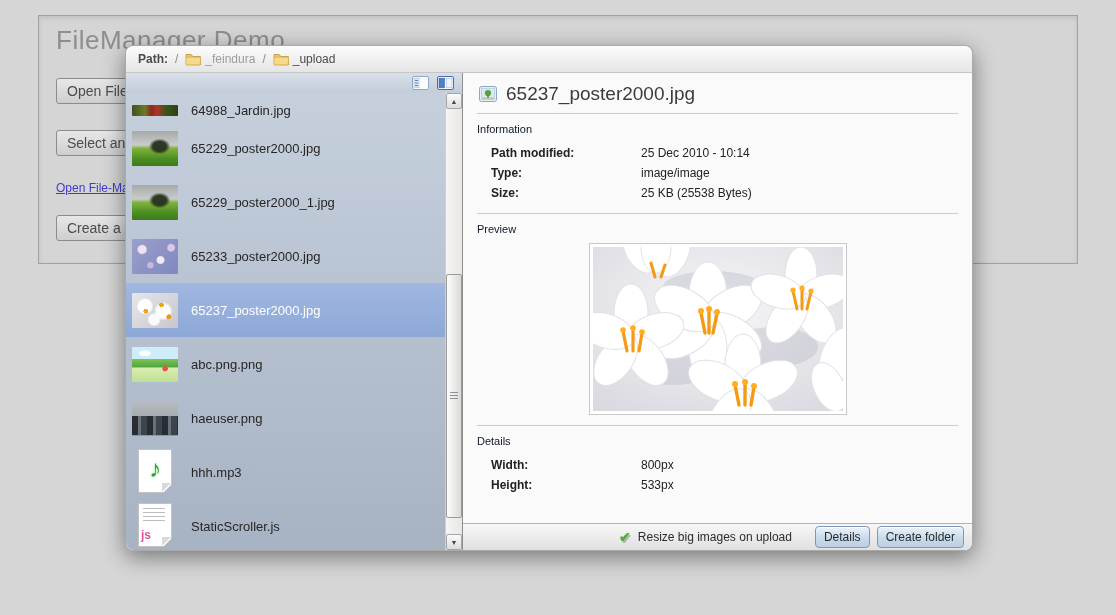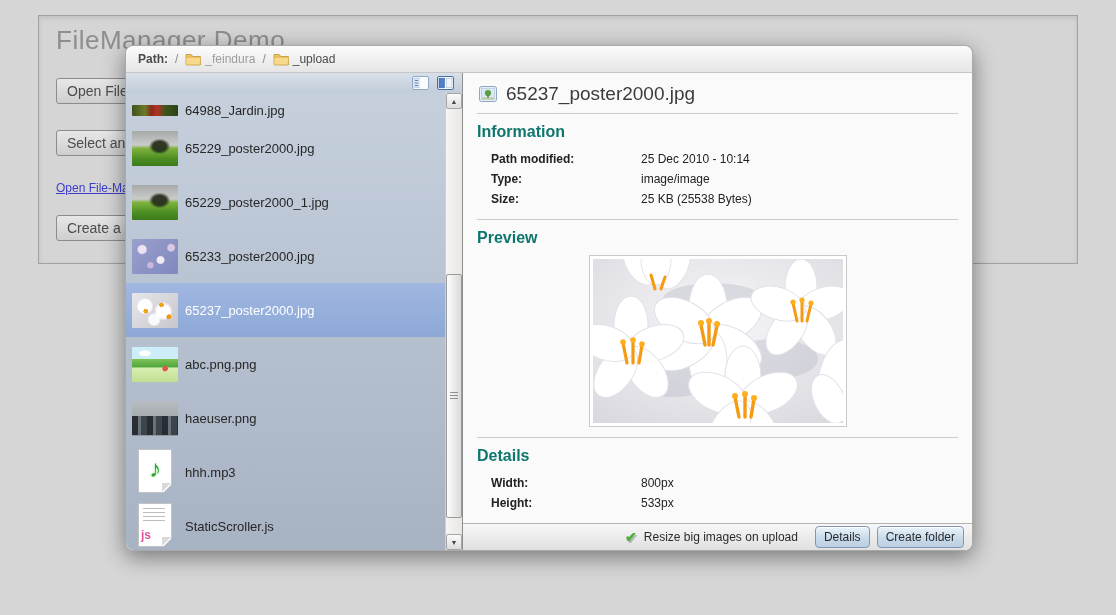--- a/index.html
+++ b/index.html
@@ -36,21 +36,21 @@
   .dlg-body{ display:flex; height:477px; }
 
   
   .left-panel{ width:337px; flex:0 0 auto; display:flex; flex-direction:column;
     border-right:1px solid #8e8e8e; border-radius:0 0 0 8px; overflow:hidden; }
   .list-toolbar{ height:20px; flex:0 0 auto; background:linear-gradient(#d8e0e9,#c2cdda);
     display:flex; align-items:center; justify-content:flex-end; gap:8px; padding-right:8px; }
   .view-ic{ cursor:pointer; display:block; }
   .list-wrap{ flex:1; display:flex; overflow:hidden; }
   .file-list{ flex:1; background:linear-gradient(#c6d0dd,#a7b2c3); overflow:hidden; }
-  .row{ height:54px; display:flex; align-items:center; padding-left:6px; gap:7px; cursor:pointer; }
+  .row{ height:54px; display:flex; align-items:center; padding-left:6px; gap:13px; cursor:pointer; }
   .row.first{ height:28px; align-items:flex-end; padding-bottom:3px; }
   .row.selected{ background:linear-gradient(#a0b7e1,#8da8d6); }
   .fname{ font-size:13px; color:#262626; }
   .row.selected .fname{ color:#ffffff; }
   .thumb{ width:46px; height:35px; flex:0 0 auto; border-radius:1px; position:relative; }
   .thumb.tall{ height:46px; background:transparent; }
 
   .th-jardin{ height:11px; align-self:flex-end; margin-bottom:2px;
     background:linear-gradient(90deg,#42521d,#6b7b28 28%,#8a2a1a 42%,#b43325 55%,#3f551e 72%,#2c4215); }
   .th-landscape{ background:
@@ -103,35 +103,35 @@
   .sb-grip{ position:absolute; left:50%; top:50%; transform:translate(-50%,-50%);
     width:8px; height:8px;
     background:repeating-linear-gradient(#8f8f8f 0 1px, transparent 1px 3px); }
 
   
   .right-panel{ flex:1; display:flex; flex-direction:column; background:#fafafa;
     border-radius:0 0 8px 0; overflow:hidden; }
   .rp-content{ flex:1; padding:5px 14px 0; overflow:hidden; }
   .rp-titlerow{ display:flex; align-items:center; gap:9px; padding:5px 2px 8px; border-bottom:1px solid #cccccc; }
   .rp-title{ font-size:19px; color:#3c3c3c; }
-  .section-h{ font-weight:bold; font-size:16px; color:#0f766e; margin:9px 0 8px; }
+  .section-h{ font-weight:normal; font-size:11px; color:#0f172a; margin:9px 0 8px; }
   .kv{ display:flex; margin-left:14px; height:20px; align-items:center; font-size:12px; }
   .kv .k{ width:150px; font-weight:bold; color:#222; }
   .kv .v{ color:#222; }
   hr.div{ border:none; border-top:1px solid #cccccc; margin:10px 0 2px; }
   .preview-wrap{ text-align:center; margin:8px 0 10px; }
   .preview-box{ display:inline-block; background:#ffffff; border:1px solid #c9c9c9; padding:3px; font-size:0; }
 
   
   .dlg-footer{ height:27px; flex:0 0 auto; border-top:1px solid #b3b3b3;
     background:linear-gradient(#f7f7f7,#e0e0e0); display:flex; align-items:center;
     justify-content:flex-end; gap:7px; padding:0 8px; font-size:12px; border-radius:0 0 8px 0; }
   .check{ color:#4fae3a; font-size:14px; font-weight:bold; cursor:pointer;
     text-shadow:1.5px 1.5px 0 rgba(115,125,115,.45); }
-  .resize-label{ color:#2c2c2c; margin-right:10px; }
+  .resize-label{ color:#2c2c2c; margin-right:16px; }
   .f-btn{ background:linear-gradient(#ebf3fa,#c8dbeb 55%,#bccfe2); border:1px solid #7f98b5;
     border-radius:4px; padding:3px 8px; font-size:12px; color:#2a2a2a; cursor:pointer;
     box-shadow:inset 0 1px 0 #ffffff; font-family:"Liberation Sans",sans-serif; }
 </style>
 </head>
 <body>
 
 <div class="bg-panel">
   <div class="bg-title">FileManager Demo</div>
   <button class="bg-btn b1">Open File-Manager</button>

